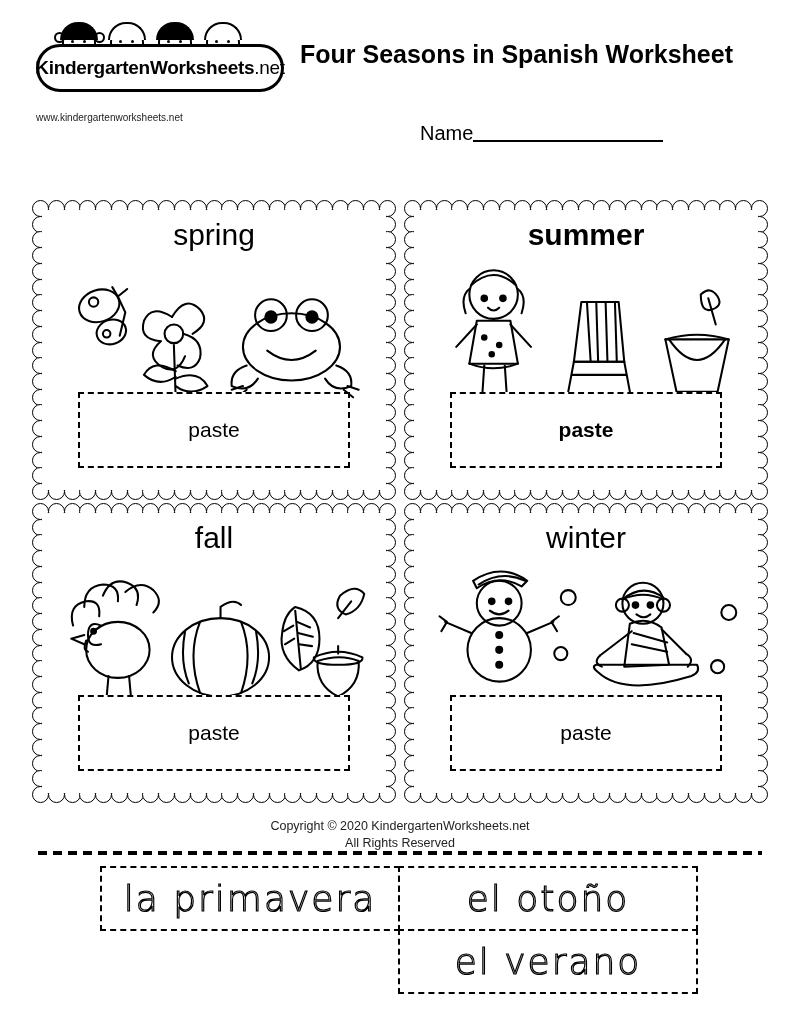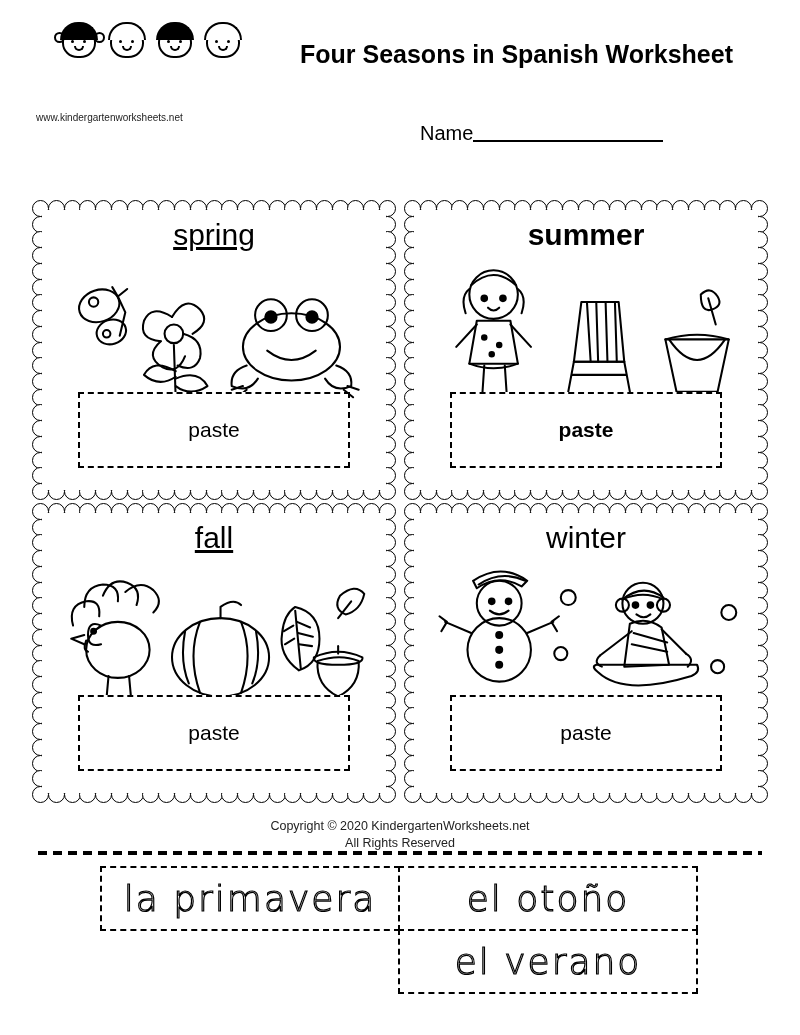--- a/index.html
+++ b/index.html
@@ -110,21 +110,21 @@
     background: #fff;
   }
   .card-inner {
     position: absolute; left: 10px; top: 10px; right: 10px; bottom: 10px;
     background: #fff;
   }
   .card-label {
     position: absolute; top: 8px; left: 0; width: 100%;
     text-align: center; font-size: 30px; color: #000;
   }
-  .card.c0 .card-label, .card.c2 .card-label { text-align: center; text-decoration: underline; }
+  .card.c0 .card-label, .card.c2 .card-label { text-align: center; }
   .paste-box {
     position: absolute; left: 36px; right: 36px; bottom: 22px; height: 76px;
     border: 2px dashed #000;
     display: flex; align-items: center; justify-content: center;
     font-size: 21px;
     background: #fff;
   }
   .art {
     position: absolute; left: 18px; right: 18px; top: 46px; height: 150px;
   }
@@ -197,20 +197,25 @@
             <div class="eye r"></div>
             <div class="mouth"></div>
         </div>
         <div class="kid b" style="left:144px;">
           <div class="head"></div>
             <div class="hair"></div>
           <div class="eye l"></div>
             <div class="eye r"></div>
             <div class="mouth"></div>
         </div>
+      </div>
+      <div class="logo-badge">
+        <span class="logo-text">
+          <span>Kindergarten</span><span>Worksheets</span><span class="light">.net</span>
+        </span>
       </div>
     </div>
 
     <div class="site-url">www.kindergartenworksheets.net</div>
 
     <div class="title">Four Seasons in Spanish Worksheet</div>
 
     <div class="name-line">
       <span>Name</span><span class="rule"></span>
     </div>

